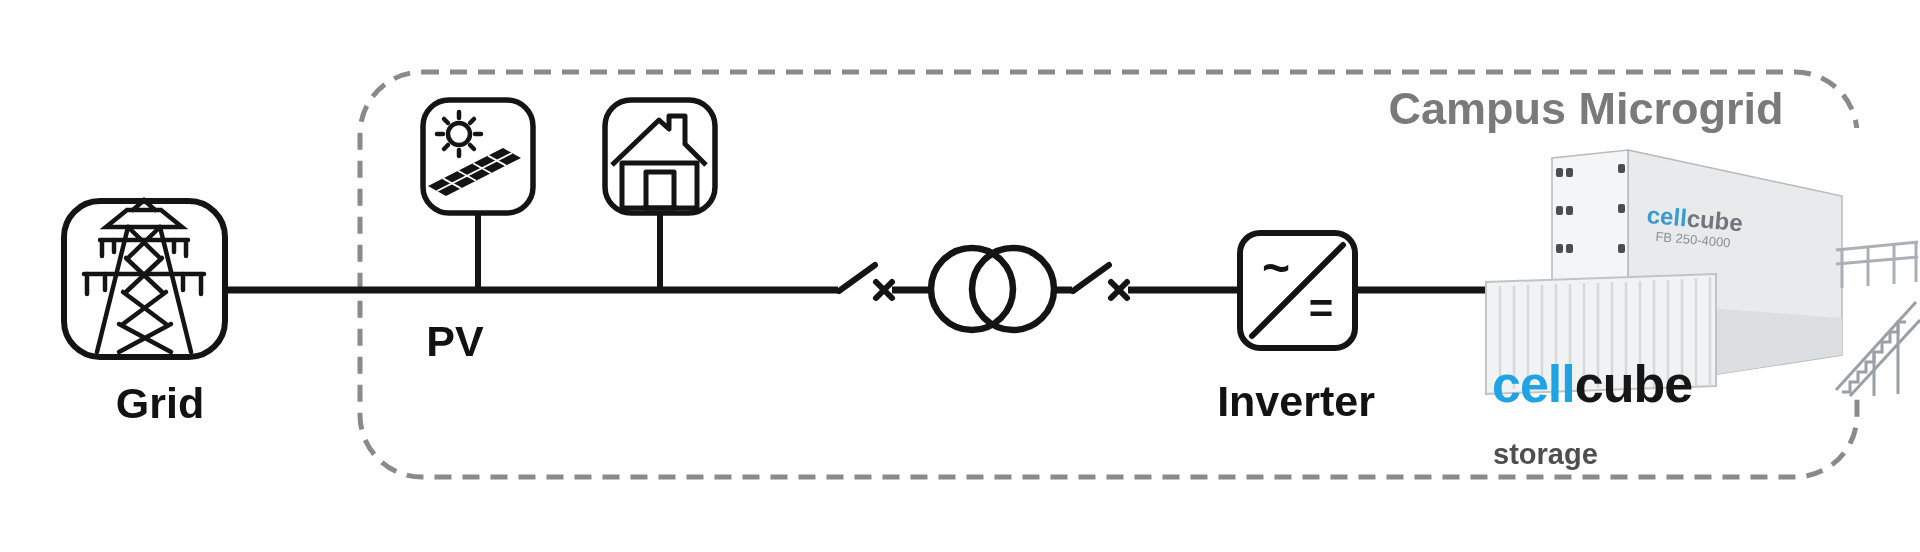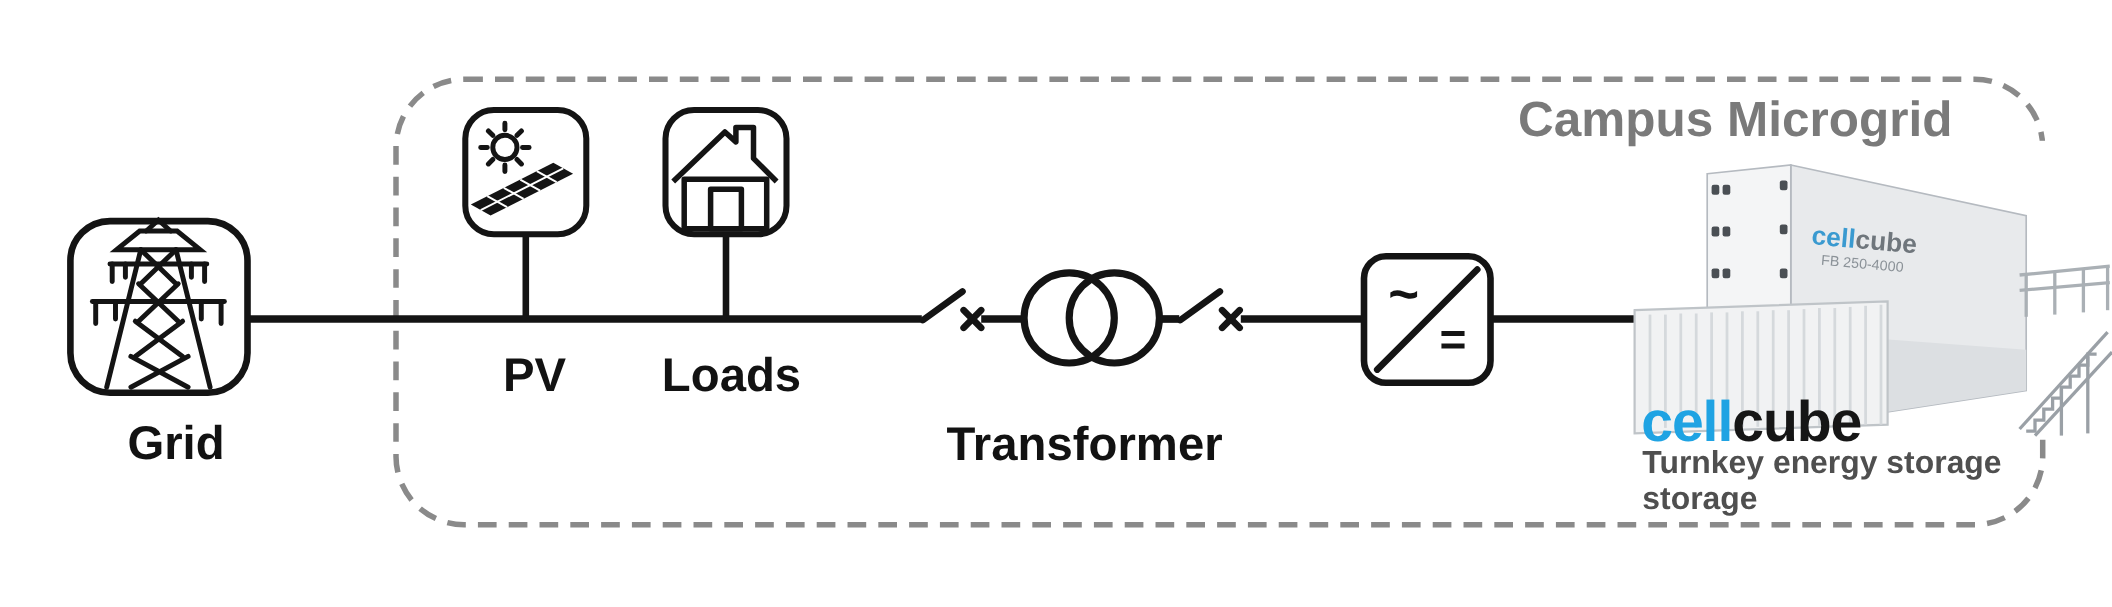--- a/index.html
+++ b/index.html
@@ -1,21 +1,21 @@
 <!DOCTYPE html>
 <html><head>
 <meta charset="utf-8">
 <style>
   html,body{margin:0;padding:0;background:#ffffff;}
   .stage{position:relative;width:1920px;height:552px;background:#ffffff;overflow:hidden;
          font-family:"Liberation Sans",sans-serif;}
   .stage svg{position:absolute;left:0;top:0;}
   .lbl{position:absolute;font-weight:bold;color:#121212;font-size:43px;line-height:1;
        white-space:nowrap;transform:translateX(-50%);}
-  .title{position:absolute;left:1380px;top:86px;width:412px;text-align:left;
+  .title{position:absolute;left:1380px;top:86px;width:412px;text-align:center;
          font-weight:bold;font-size:45px;line-height:1;color:#7a7a7a;white-space:nowrap;}
   .brand{position:absolute;left:1492px;top:358px;font-weight:bold;font-size:52px;
          line-height:1;letter-spacing:-1px;white-space:nowrap;}
   .brand .cell{color:#1fa3e3;}
   .brand .cube{color:#161616;}
   .caption{position:absolute;left:1493px;font-weight:bold;font-size:29px;line-height:1;
            color:#4f4f4f;white-space:nowrap;}
   .cap1{top:407px;} .cap2{top:440px;}
   .ctn-logo{position:absolute;left:1648px;top:203px;transform:rotate(5deg);
             transform-origin:left top;text-align:center;line-height:1;}
@@ -173,26 +173,24 @@
         <line x1="1850" y1="396" x2="1920" y2="320"></line>
         <line x1="1874" y1="352" x2="1874" y2="396"></line>
         <line x1="1898" y1="324" x2="1898" y2="394"></line>
       </g>
     </g>
   </svg>
 
   <div class="title">Campus Microgrid</div>
 
   <div class="lbl" style="left:160px;top:382px;">Grid</div>
-  <div class="lbl" style="left:486px;top:320px;text-align:right;">PV</div>
-  <div class="lbl" style="left:665px;top:320px;">Loads</div>
-  <div class="lbl" style="left:986px;top:383px;">Transformer</div>
+  <div class="lbl" style="left:455px;top:320px;text-align:right;">PV</div>
+  <div class="lbl" style="left:1296px;top:380px;">Inverter</div>
 
   <div class="ctn-logo">
     <div class="ctn-brand"><span class="cell">cell</span><span class="cube">cube</span></div>
     <div class="ctn-model">FB 250-4000</div>
   </div>
 
   <div class="brand"><span class="cell">cell</span><span class="cube">cube</span></div>
-  <div class="caption cap1">Turnkey energy storage</div>
   <div class="caption cap2">storage</div>
 
 </div>
 
 </body></html>

